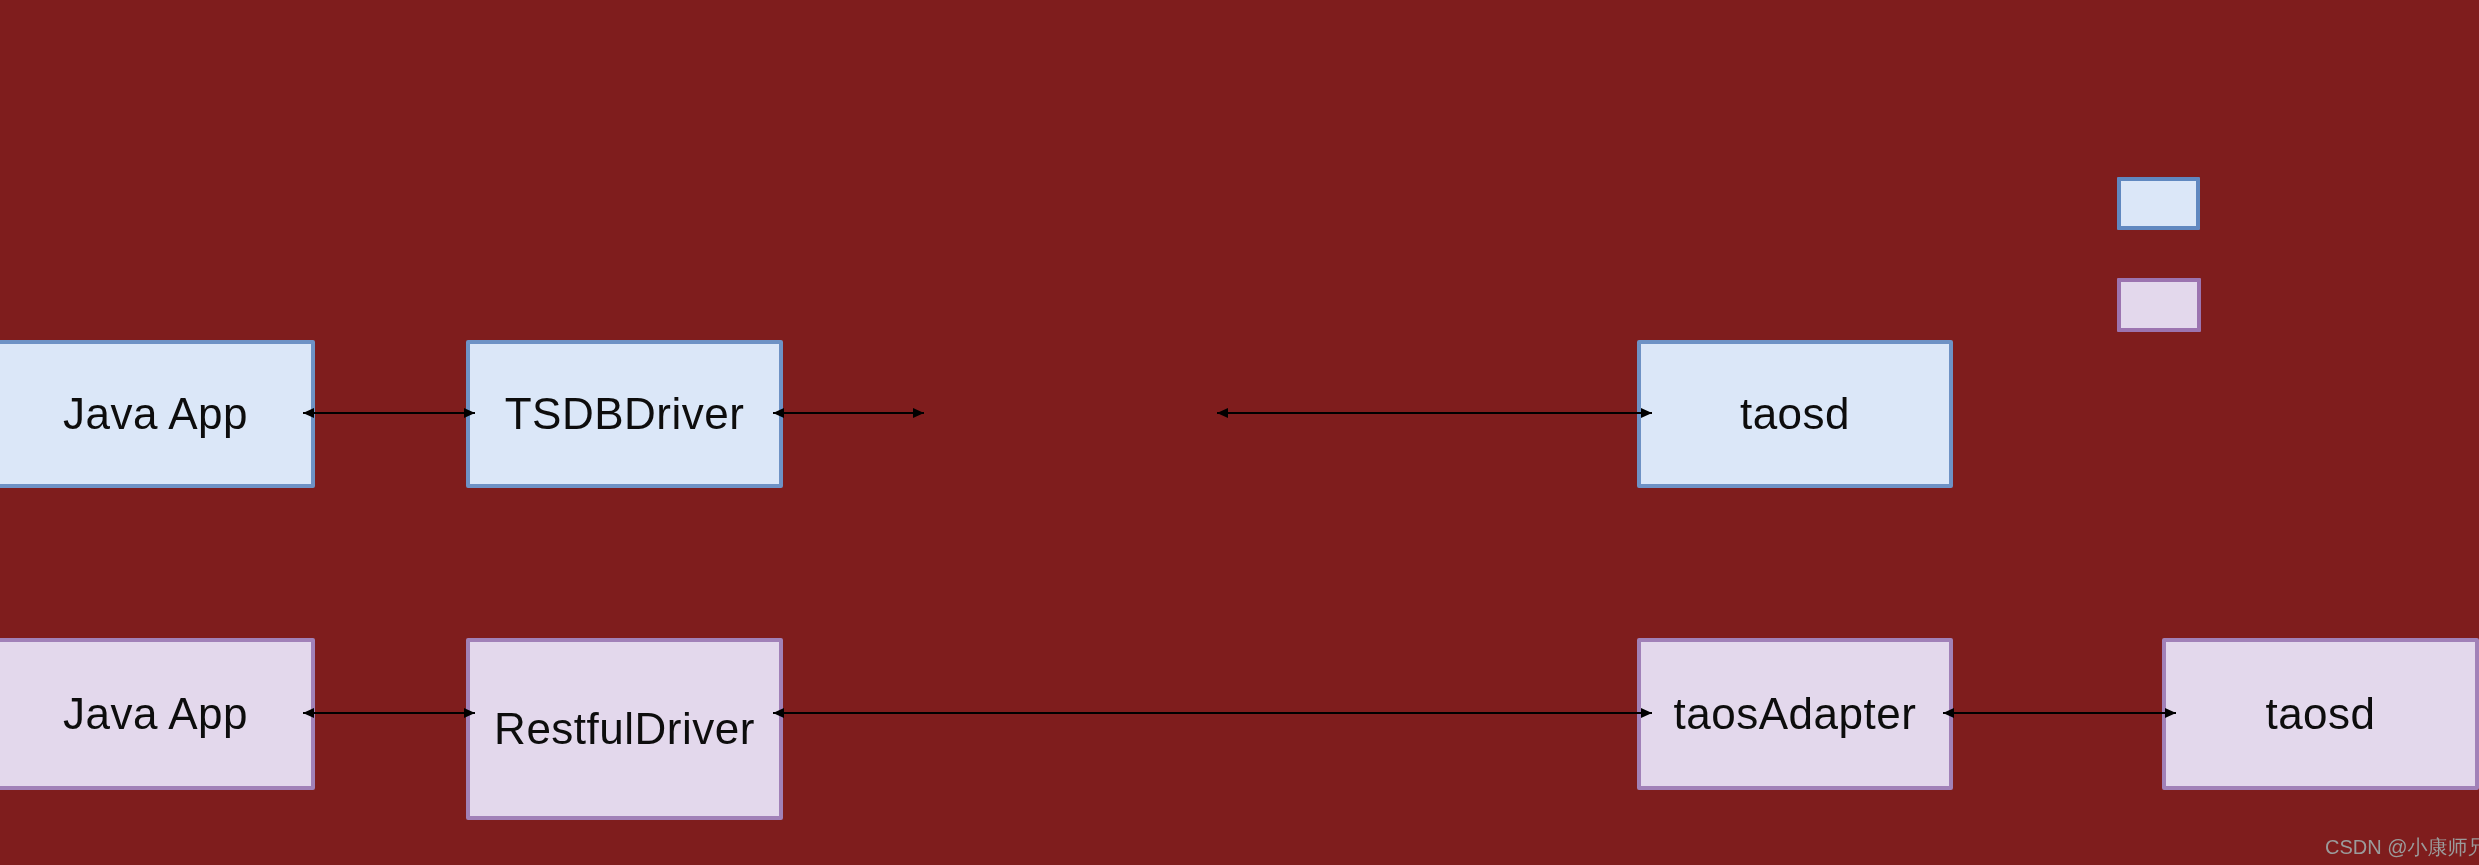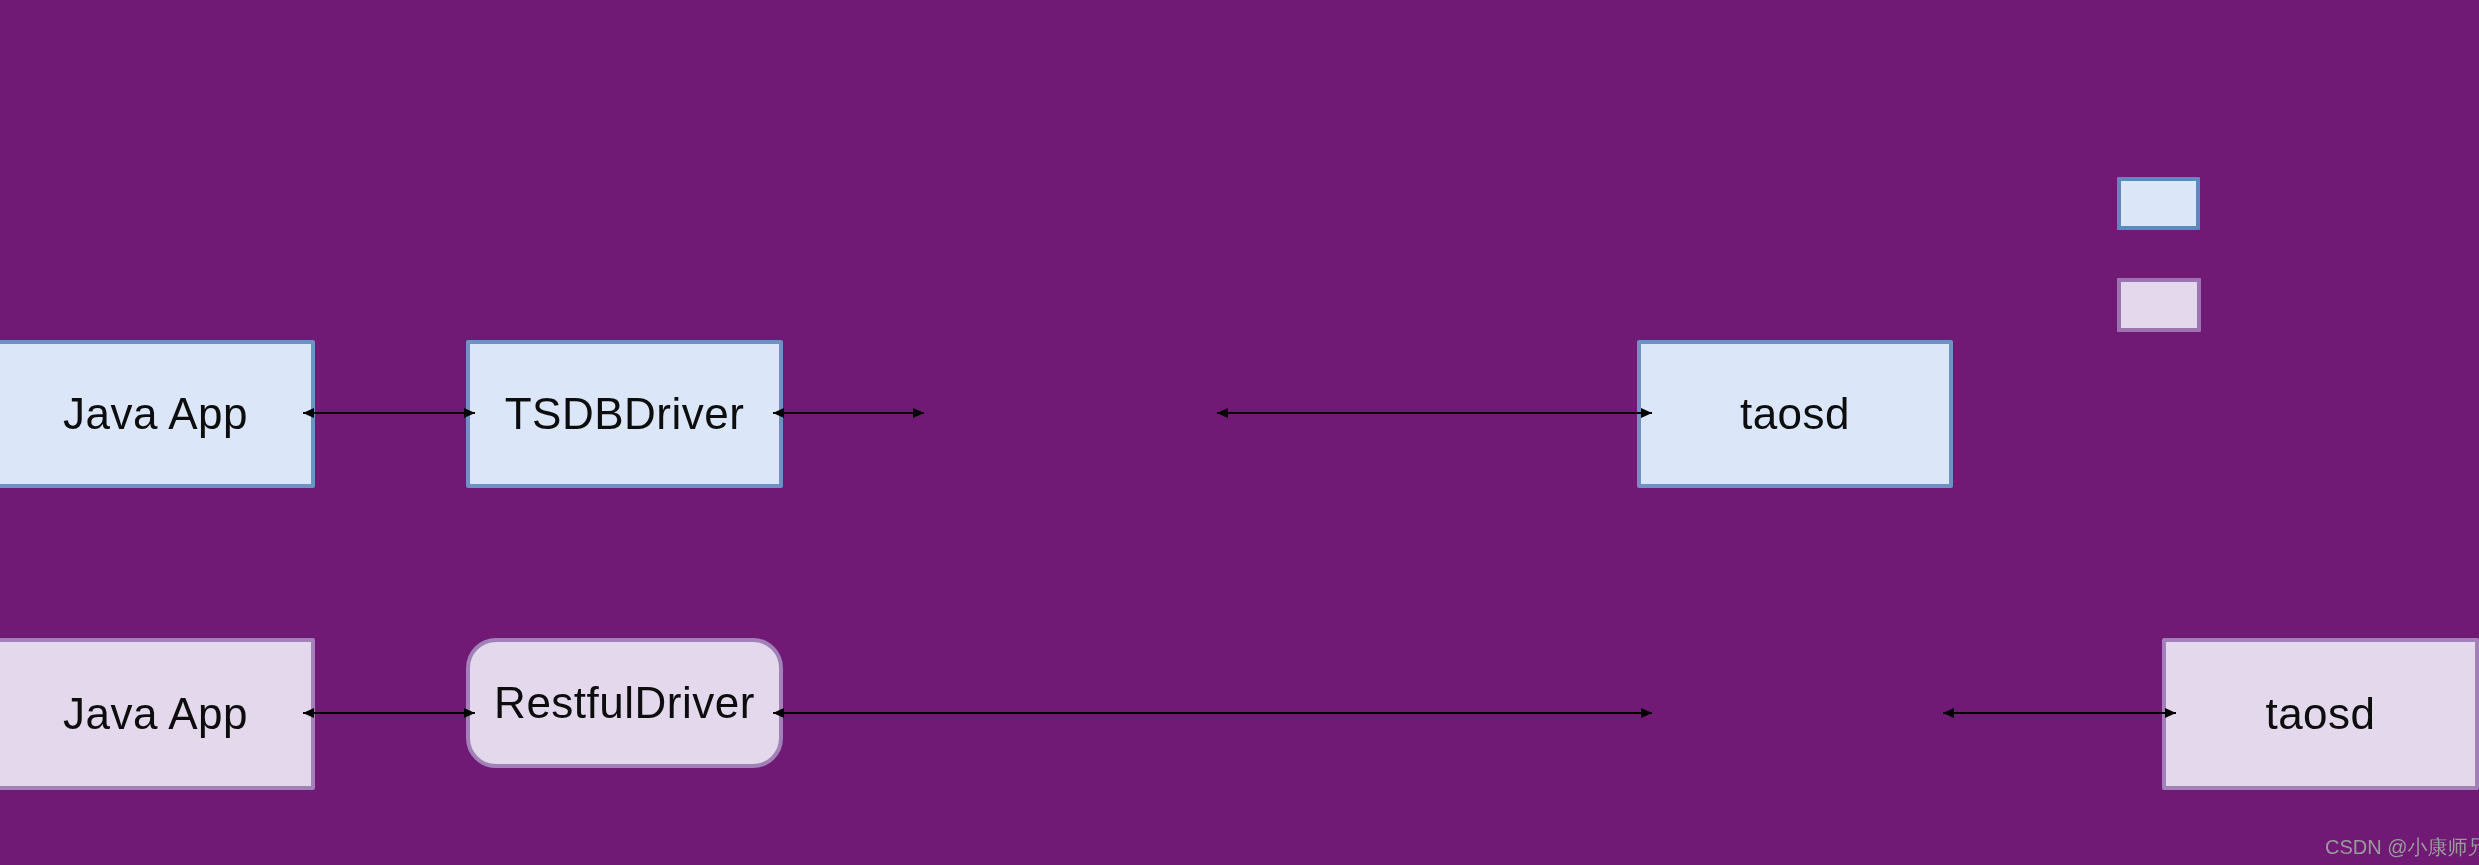--- a/index.html
+++ b/index.html
@@ -4,21 +4,21 @@
 <style>
   html, body {
     margin: 0; padding: 0;
     background: #000000;
     font-family: "Liberation Sans", "DejaVu Sans", sans-serif;
   }
   #canvas {
     position: relative;
     width: 2479px;
     height: 865px;
-    background: #701a75;
+    background: #7f1d1d;
     overflow: hidden;
   }
   .node {
     position: absolute;
     box-sizing: border-box;
     display: flex;
     align-items: center;
     justify-content: center;
     border-radius: 2px;
     font-size: 44px;
@@ -33,21 +33,21 @@
     background: #e3d8ec;
     border: 4px solid #a181b8;
   }
   
   #n-javaapp-jni   { left: -4px;   top: 340px; width: 319px; height: 148px; }
   #n-tsdbdriver    { left: 466px;  top: 340px; width: 317px; height: 148px; }
   #n-libtaos       { left: 909px;  top: 340px; width: 318px; height: 148px; }
   #n-taosd-jni     { left: 1637px; top: 340px; width: 316px; height: 148px; }
   
   #n-javaapp-rest  { left: -4px;   top: 638px; width: 319px; height: 152px; }
-  #n-restfuldriver { left: 466px;  top: 638px; width: 317px; height: 130px; border-radius: 30px; }
+  #n-restfuldriver { left: 466px;  top: 638px; width: 317px; height: 182px; }
   #n-taosadapter   { left: 1637px; top: 638px; width: 316px; height: 152px; }
   #n-taosd-rest    { left: 2162px; top: 638px; width: 317px; height: 152px; }
 
   .legend-swatch {
     position: absolute;
     box-sizing: border-box;
     border-radius: 1px;
   }
   #legend-jni  { left: 2117px; top: 177px; width: 83px; height: 53px;
                  background: #dbe7f8; border: 4px solid #6088c0; }
@@ -101,20 +101,23 @@
   <div class="node blue" id="n-taosd-jni">
     <span>taosd</span>
   </div>
 
   <div class="node purple" id="n-javaapp-rest">
     <span>Java App</span>
   </div>
   <div class="node purple" id="n-restfuldriver">
     <span>RestfulDriver</span>
   </div>
+  <div class="node purple" id="n-taosadapter">
+    <span>taosAdapter</span>
+  </div>
   <div class="node purple" id="n-taosd-rest">
     <span>taosd</span>
   </div>
 
   <div class="legend-swatch" id="legend-jni"></div>
   <div class="legend-swatch" id="legend-rest"></div>
 
   <div class="connector" id="c1">
     <span class="arrow-l"></span>
     <span class="line"></span>

